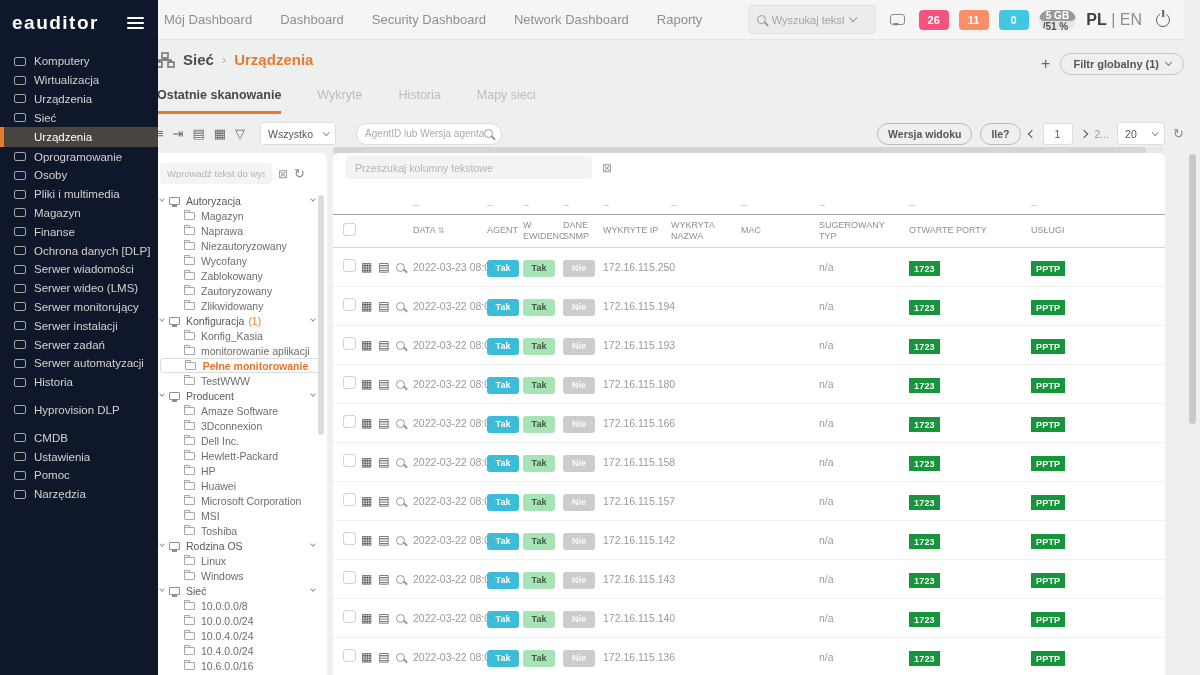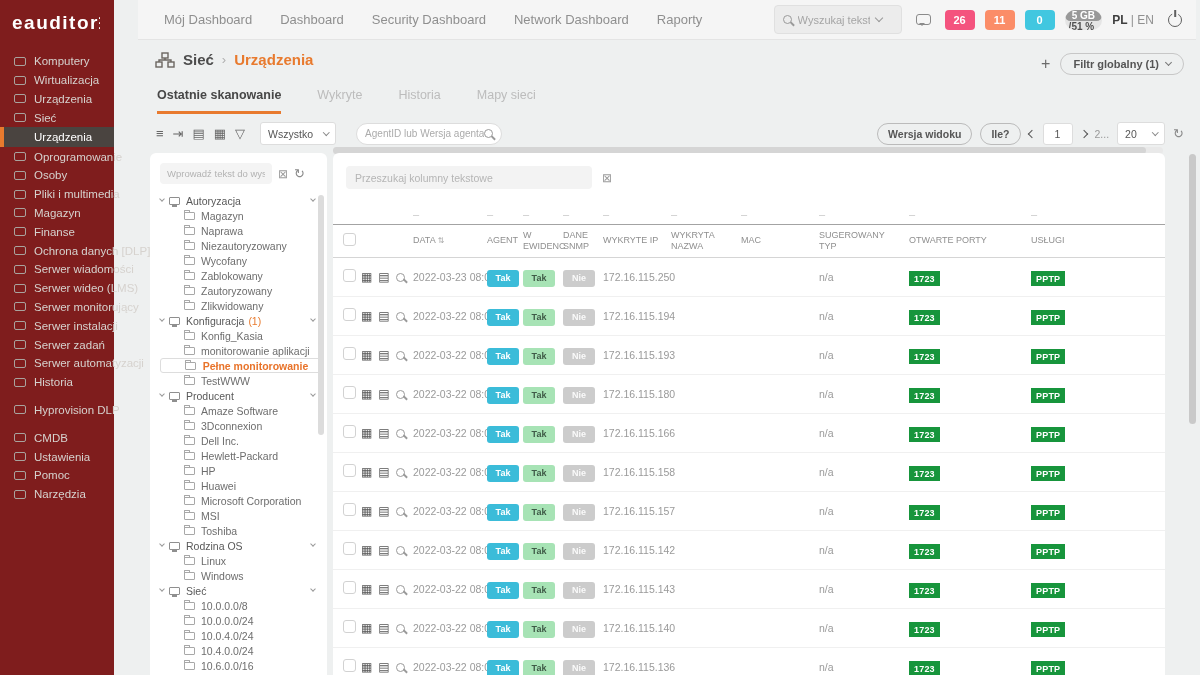--- a/index.html
+++ b/index.html
@@ -14,45 +14,45 @@
   .lens::after{content:"";position:absolute;width:5px;height:1.5px;background:#9a9a9a;transform:rotate(45deg);right:-4px;bottom:-1px;}
   .fold{display:inline-block;width:11px;height:8px;border:1px solid #a8a8a8;border-radius:1px;position:relative;flex:0 0 auto;}
   .fold::before{content:"";position:absolute;top:-3px;left:-1px;width:4px;height:2px;border:1px solid #a8a8a8;border-bottom:none;border-radius:1px 1px 0 0;}
   .mon{display:inline-block;width:11px;height:8px;border:1.2px solid currentColor;border-radius:1px;position:relative;flex:0 0 auto;}
   .mon::after{content:"";position:absolute;left:2px;right:2px;bottom:-3px;height:1.2px;background:currentColor;}
   .cb{display:inline-block;width:13px;height:13px;border:1px solid #d2d2d2;border-radius:3px;background:#fff;flex:0 0 auto;}
   .xclear{font-size:12px;color:#9c9c9c;}
   .refresh{font-size:13px;color:#8b8b8b;}
 
   
-  .sidebar{position:fixed;left:0;top:0;width:114px;height:675px;background:#7f1d1d;z-index:5;}
+  .sidebar{position:fixed;left:0;top:0;width:158px;height:675px;background:#0f172a;z-index:5;}
   .logo-row{display:flex;align-items:center;justify-content:space-between;padding:12px 14px 10px 12px;}
   .logo{color:#fff;font-size:19px;font-weight:bold;letter-spacing:1.5px;}
   .burger{display:inline-block;width:17px;}
   .burger i{display:block;height:2px;background:#fff;margin:3px 0;border-radius:1px;}
   .side-nav{margin-top:8px;}
   .side-item{display:flex;align-items:center;height:18.8px;padding-left:14px;color:#d6d2ce;font-size:11.5px;white-space:nowrap;cursor:pointer;}
   .side-item .s-ico{width:12px;height:9px;border:1.2px solid #a9a39e;border-radius:2px;margin-right:8px;flex:0 0 auto;position:relative;}
   .side-item.active{background:#4a4440;color:#fff;border-left:4px solid #e87a2e;padding-left:30px;height:20px;}
   .side-item.gap{margin-top:9px;}
 
   
-  .topbar{position:fixed;left:138px;top:0;right:4px;height:40px;background:#f5f5f5;border-bottom:1px solid #e4e4e4;display:flex;align-items:center;padding:0 14px 0 26px;z-index:4;}
+  .topbar{position:fixed;left:138px;top:0;right:16px;height:40px;background:#f5f5f5;border-bottom:1px solid #e4e4e4;display:flex;align-items:center;padding:0 14px 0 26px;z-index:4;}
   .tn-item{font-size:13px;color:#8f8f8f;margin-right:28px;cursor:pointer;white-space:nowrap;}
   .tb-right{margin-left:auto;display:flex;align-items:center;gap:10px;}
   .tb-search{display:flex;align-items:center;gap:6px;width:128px;height:29px;background:#ececec;border:1px solid #e0e0e0;border-radius:4px;padding:12px 8px;}
   .tb-search input{border:none;background:transparent;outline:none;width:72px;font-size:11px;color:#777;font-family:"Liberation Sans",sans-serif;}
   .tb-search input::placeholder{color:#a5a5a5;}
   .bubble{display:inline-block;width:15px;height:11px;border:1.5px solid #8a8a8a;border-radius:3px;position:relative;margin:0 4px;}
   .bubble::after{content:"";position:absolute;left:2px;bottom:-5px;border:3px solid transparent;border-top-color:#8a8a8a;}
   .cnt{min-width:30px;height:20px;border-radius:4px;color:#fff;font-size:11px;font-weight:bold;display:flex;align-items:center;justify-content:center;padding:0 6px;}
   .mem{display:flex;align-items:center;height:20px;background:#e5e5e5;border-radius:10px;overflow:hidden;font-size:10px;font-weight:bold;flex-direction:column;}
   .mem .mu{background:#999;color:#fff;padding:0 7px;height:20px;display:flex;align-items:center;border-radius:10px;}
   .mem .mp{padding:0 8px 0 4px;color:#4f4f4f;}
-  .lang{font-size:12px;color:#8f8f8f;white-space:nowrap;}
+  .lang{font-size:16px;color:#8f8f8f;white-space:nowrap;}
   .lang b{color:#3f3f3f;}
   .pwr{display:inline-block;width:14px;height:14px;border:1.6px solid #5f5f5f;border-radius:50%;position:relative;margin-left:4px;}
   .pwr::before{content:"";position:absolute;left:50%;top:-4px;width:1.6px;height:7px;background:#5f5f5f;transform:translateX(-50%);box-shadow:0 0 0 2px #f5f5f5;}
 
   
   .content{position:absolute;left:138px;top:40px;right:0;bottom:0;background:#eef0f0;overflow:hidden;}
   .page-head{position:absolute;left:17px;top:11px;display:flex;align-items:center;gap:8px;}
   .bc-ico{color:#6b6560;}
   .bc-section{font-size:15px;font-weight:bold;color:#4c4c4c;cursor:pointer;}
   .bc-sep{color:#b0b0b0;font-size:13px;}
@@ -96,21 +96,21 @@
   .tree-row .rcv{margin-left:auto;margin-right:6px;}
   .tree-row .mon{color:#8f8f8f;margin-right:6px;}
   .tree-row .fold{margin-right:6px;}
   .tree-row.t-group{color:#585858;}
   .tree-row.t-leaf{padding-left:24px;}
   .tree-row .cnt-badge{color:#e87a2e;margin-left:4px;}
   .tree-row.sel{color:#e8732a;font-weight:bold;}
   .tree-sb{position:absolute;right:3px;top:42px;width:6px;height:240px;background:#dcdcdc;border-radius:3px;}
 
   
-  .table-card{position:absolute;left:195px;top:113px;width:832px;bottom:0;background:#fff;border-radius:6px 6px 0 0;padding-top:13px;overflow:hidden;}
+  .table-card{position:absolute;left:195px;top:113px;width:832px;bottom:0;background:#fff;border-radius:6px 6px 0 0;padding-top:3px;overflow:hidden;}
   .tbl-search-row{display:flex;align-items:center;gap:10px;padding-left:13px;}
   .tbl-search-row input{width:246px;height:23px;background:#f3f3f3;border:none;border-radius:4px;outline:none;font-size:10.5px;color:#777;padding:0 9px;font-family:"Liberation Sans",sans-serif;}
   .tbl-search-row input::placeholder{color:#b5b5b5;}
 
   .trow{display:flex;align-items:center;}
   .cc{width:28px;padding-left:10px;flex:0 0 auto;}
   .ci{width:52px;flex:0 0 auto;display:flex;align-items:center;gap:6px;}
   .cd{width:74px;flex:0 0 auto;}
   .ca{width:36px;flex:0 0 auto;}
   .ce{width:40px;flex:0 0 auto;}

